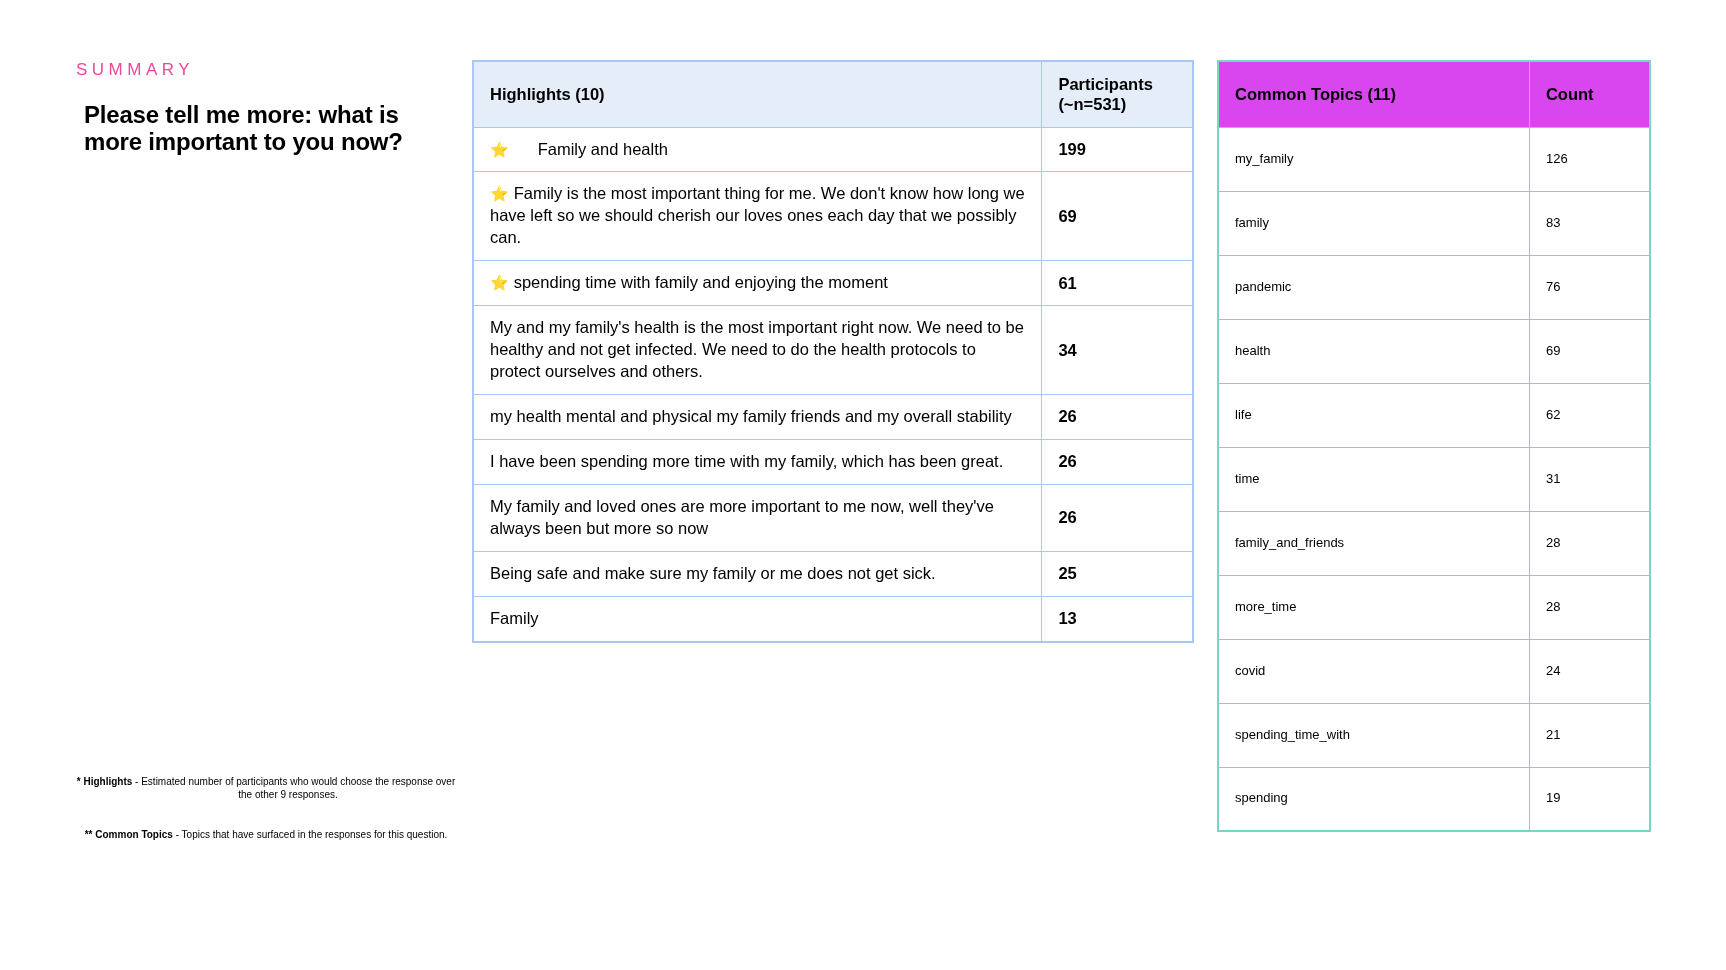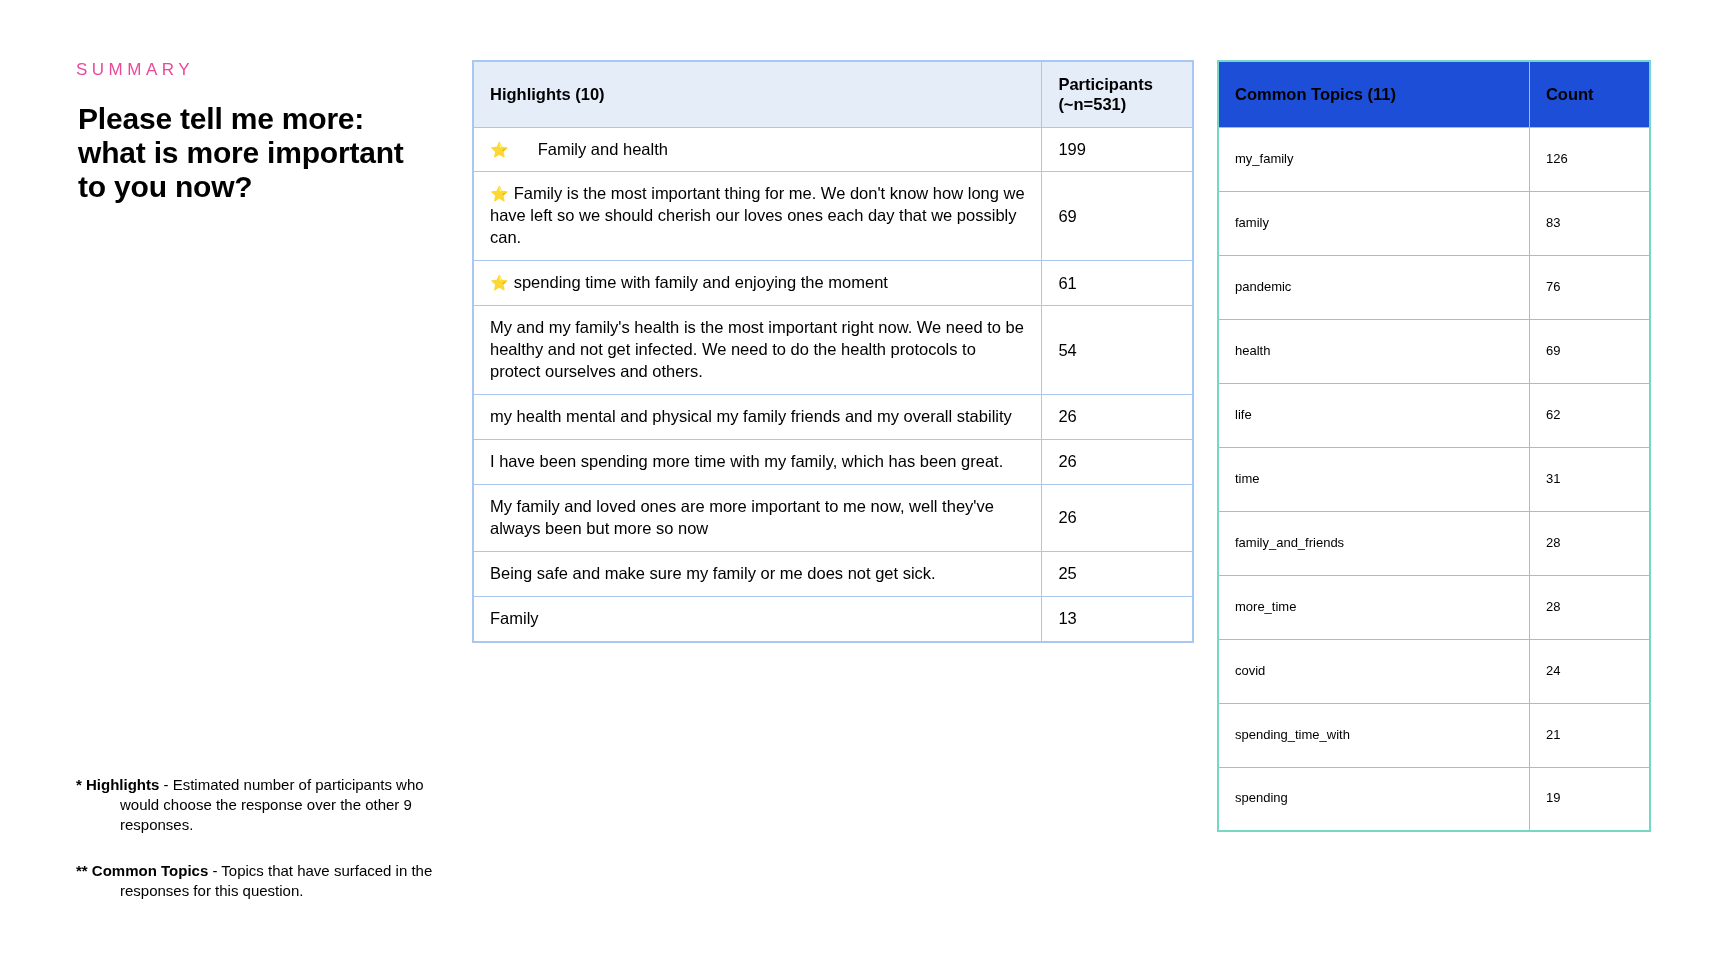--- a/index.html
+++ b/index.html
@@ -28,41 +28,42 @@
   .eyebrow {
     font-size: 17px;
     font-weight: 400;
     letter-spacing: 4.5px;
     color: #ec4899;
     line-height: 1.2;
     margin: 0 0 22px 0;
     font-family: "Liberation Sans", sans-serif;
   }
   .headline {
-    font-size: 30px;
+    font-size: 24px;
     font-weight: bold;
     line-height: 1.12;
     color: #000000;
-    margin: 2px;
+    margin: 8px;
     letter-spacing: -0.2px;
     max-width: 340px;
   }
   .footnotes {
     position: absolute;
     left: 0;
     top: 715px;
     width: 380px;
   }
   .footnote {
-    font-size: 15px;
+    font-size: 10px;
     line-height: 1.33;
     color: #000000;
     margin-bottom: 26px;
     padding-left: 44px;
     text-indent: -44px;
+    text-align: center;
   }
   .footnote:last-child { margin-bottom: 0; }
   .footnote b { font-weight: bold; }
   .fn-marker { font-weight: bold; }
 
   
   .table-wrap {
     position: absolute;
     top: 60px;
   }
@@ -107,40 +108,41 @@
     line-height: 1.33;
     font-family: "Liberation Sans Narrow", "Liberation Sans", sans-serif;
     font-stretch: condensed;
     color: #000;
   }
   .tbl-blue td.num {
     font-size: 16.5px;
     font-family: "Liberation Sans", sans-serif;
     font-stretch: normal;
     color: #000;
+    font-weight: bold;
   }
   .star {
     font-size: 15px;
     margin-right: 5px;
     vertical-align: baseline;
   }
 
   
   #topics-wrap {
     left: 1217px;
     width: 434px;
   }
   .tbl-teal {
     border: 2px solid #76d7c4;
   }
   .tbl-teal th, .tbl-teal td {
     border: 1px solid #76d7c4;
   }
   .tbl-teal thead th {
-    background: #1d4ed8;
+    background: #d946ef;
     font-weight: bold;
     font-size: 16.5px;
     height: 66px;
     vertical-align: middle;
     line-height: 1.25;
   }
   .tbl-teal td {
     font-size: 13px;
     height: 64px;
     line-height: 1.3;
@@ -185,21 +187,21 @@
         <tr>
           <td class="resp nowrapline"><span class="star">⭐</span><span style="white-space: pre-line;">Family is the most important thing for me.  We don't know how long we have left so we should cherish our loves ones each day that we possibly can.</span></td>
           <td class="num">69</td>
         </tr>
         <tr>
           <td class="resp nowrapline"><span class="star">⭐</span><span style="white-space: pre-line;">spending time with family and enjoying the moment</span></td>
           <td class="num">61</td>
         </tr>
         <tr>
           <td class="resp nowrapline"><span style="white-space: pre-line;">My and my family's health is the most important right now.  We need to be healthy and not get infected.  We need to do the health protocols to protect ourselves and others.</span></td>
-          <td class="num">54</td>
+          <td class="num">34</td>
         </tr>
         <tr>
           <td class="resp nowrapline"><span style="white-space: pre-line;">my health mental and physical my family friends and my overall stability</span></td>
           <td class="num">26</td>
         </tr>
         <tr>
           <td class="resp nowrapline"><span style="white-space: pre-line;">I have been spending more time with my family, which has been great.</span></td>
           <td class="num">26</td>
         </tr>
         <tr>

